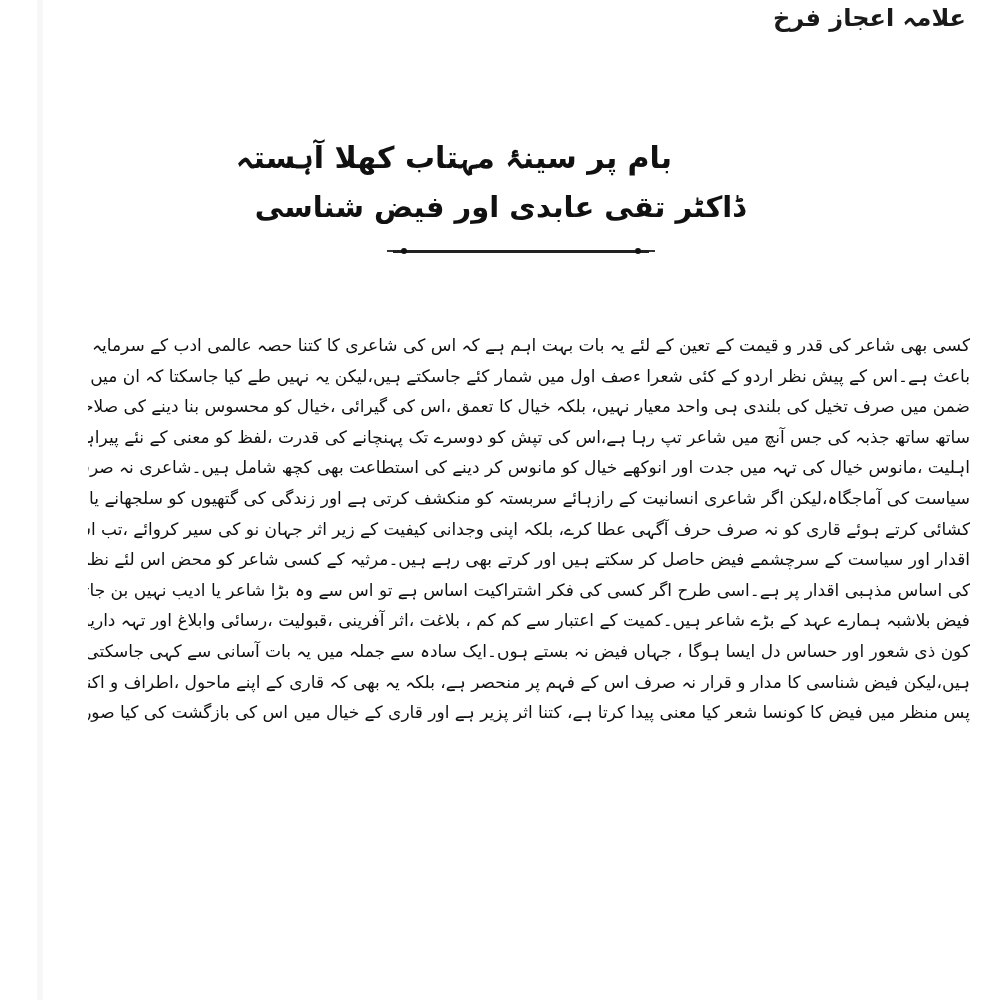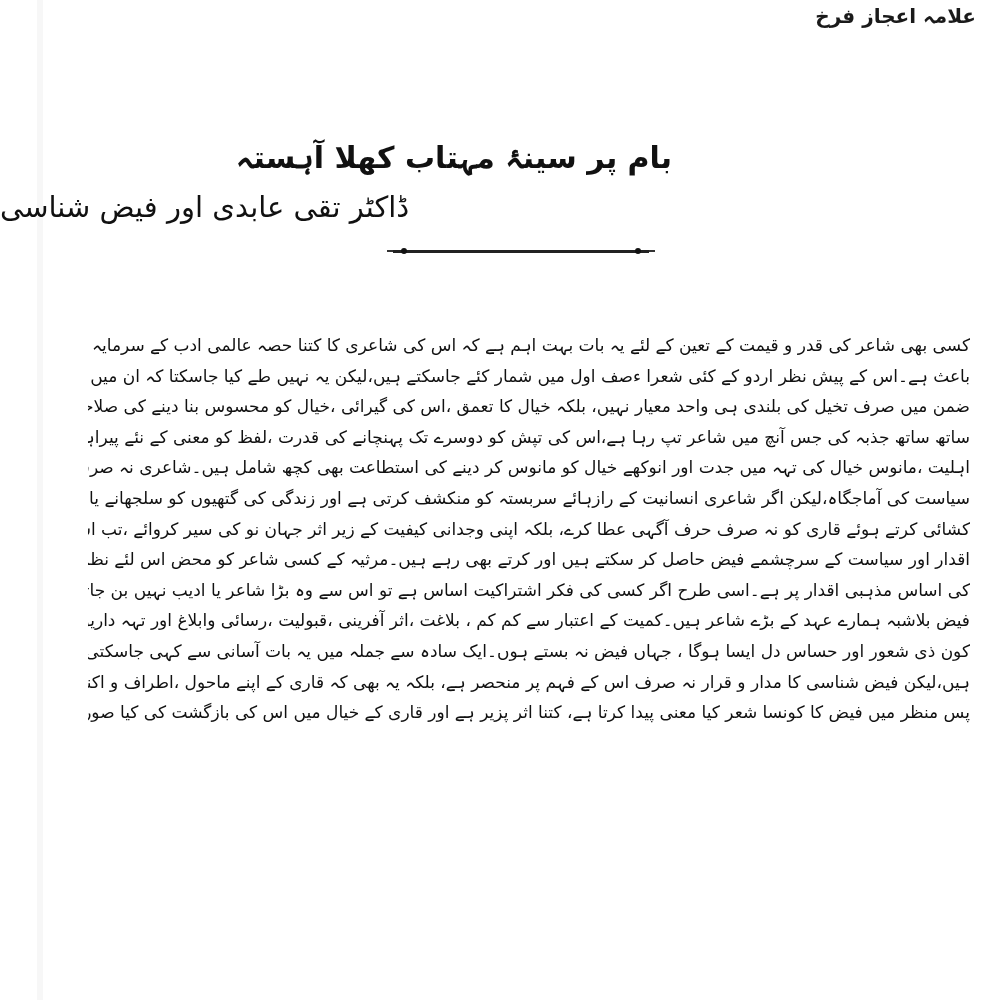--- a/index.html
+++ b/index.html
@@ -2,30 +2,30 @@
 <html><head>
   <meta charset="utf-8">
   <style>
     html, body { margin: 0; padding: 0; }
     body {
       width: 1000px; height: 1000px; background: #ffffff; position: relative; overflow: hidden;
       font-family: "DejaVu Sans", sans-serif; color: #111;
     }
     .left-band { position: absolute; left: 37px; top: 0; width: 6px; height: 1000px; background: #f7f7f7; }
     .running-head {
-      position: absolute; right: 24px; top: 4px; font-size: 20px; font-weight: bold; direction: rtl;
+      position: absolute; right: 34px; top: 4px; font-size: 24px; font-weight: bold; direction: rtl;
       color: #1a1a1a; white-space: nowrap;
     }
     .title {
       position: absolute; left: 0; width: 908px; top: 140px; text-align: center; direction: rtl;
       font-size: 30px; font-weight: bold; color: #111; white-space: nowrap;
     }
     .subtitle {
-      position: absolute; left: 0; width: 1000px; top: 190px; text-align: left; direction: rtl;
-      font-size: 29px; font-weight: normal; color: #111; white-space: nowrap;
+      position: absolute; left: 0; width: 1000px; top: 190px; text-align: center; direction: rtl;
+      font-size: 29px; font-weight: bold; color: #111; white-space: nowrap;
     }
     .rule {
       position: absolute; left: 393px; top: 250px; width: 256px; height: 3px; background: #222;
     }
     .rule .dot { position: absolute; top: -2px; width: 6px; height: 6px; border-radius: 50%; background: #111; }
     .rule .dot.l { left: 8px; } .rule .dot.r { right: 8px; }
     .rule .tick { position: absolute; top: 0px; width: 6px; height: 2px; background: #333; }
     .rule .tick.l { left: -6px; } .rule .tick.r { right: -6px; }
     .body-text {
       position: absolute; left: 88px; top: 330px; width: 882px; direction: rtl; text-align: justify;

